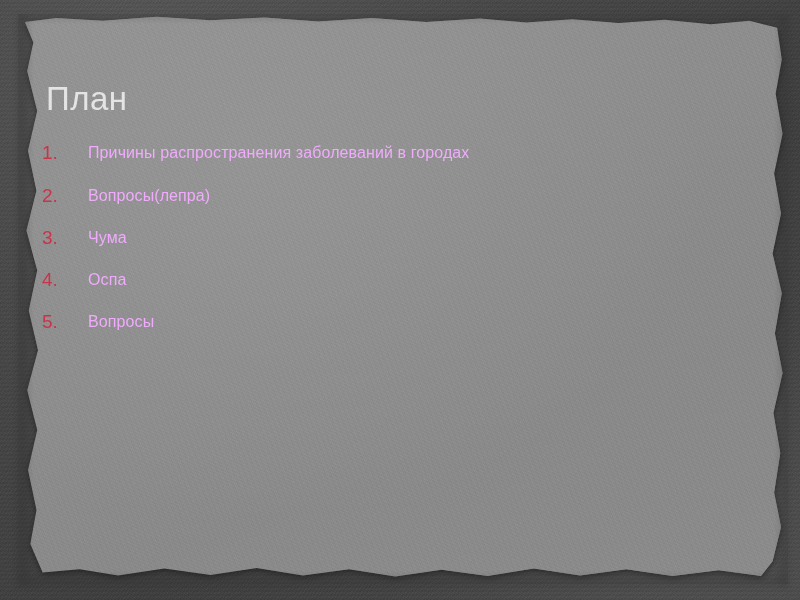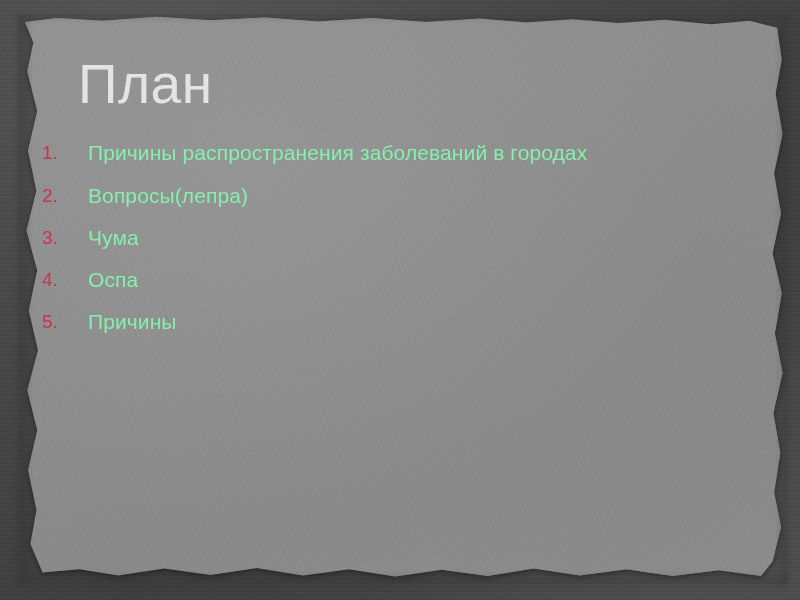--- a/index.html
+++ b/index.html
@@ -111,28 +111,27 @@
   
   .content {
     position: absolute;
     left: 0; top: 0;
     width: 800px; height: 600px;
   }
 
   .slide-title {
     position: absolute;
     left: 46px;
-    top: 58px;
-    font-size: 55px;
+    top: 73px;
+    font-size: 33px;
     line-height: 52px;
     font-weight: 400;
     color: #e4e4e4;
     letter-spacing: .5px;
     white-space: nowrap;
-    margin-left: 32px;
   }
 
   .plan-list {
     position: absolute;
     left: 40px;
     top: 136px;
     width: 712px;
   }
 
   .plan-item {
@@ -148,23 +147,23 @@
     font-size: 19px;
     line-height: 33px;
     color: #c9344b;
     text-align: left;
     padding-left: 2px;
     box-sizing: border-box;
   }
 
   .item-text {
     flex: 1 1 auto;
-    font-size: 21px;
+    font-size: 16px;
     line-height: 33px;
-    color: #86efac;
+    color: #f0abfc;
     letter-spacing: .1px;
     max-width: 660px;
   }
 </style>
 </head>
 <body>
 
 <div id="slide">
 
   <div class="backdrop">
@@ -199,18 +198,18 @@
         <div class="item-text">Чума</div>
       </div>
 
       <div class="plan-item">
         <div class="item-num">4.</div>
         <div class="item-text">Оспа</div>
       </div>
 
       <div class="plan-item">
         <div class="item-num">5.</div>
-        <div class="item-text">Причины</div>
+        <div class="item-text">Вопросы</div>
       </div>
 
     </div>
   </div>
 </div>
 
 </body></html>

